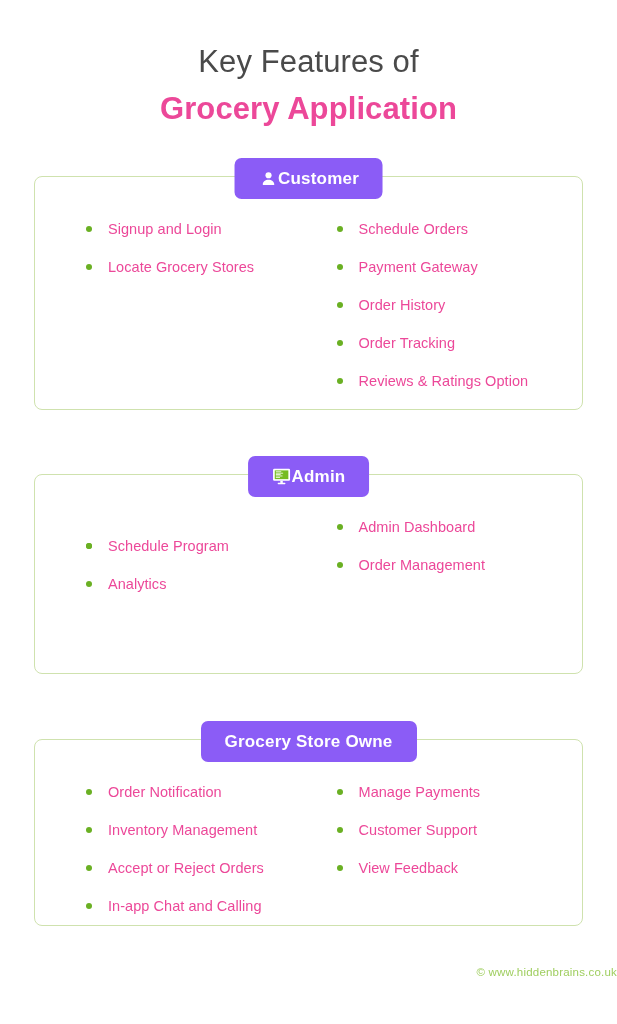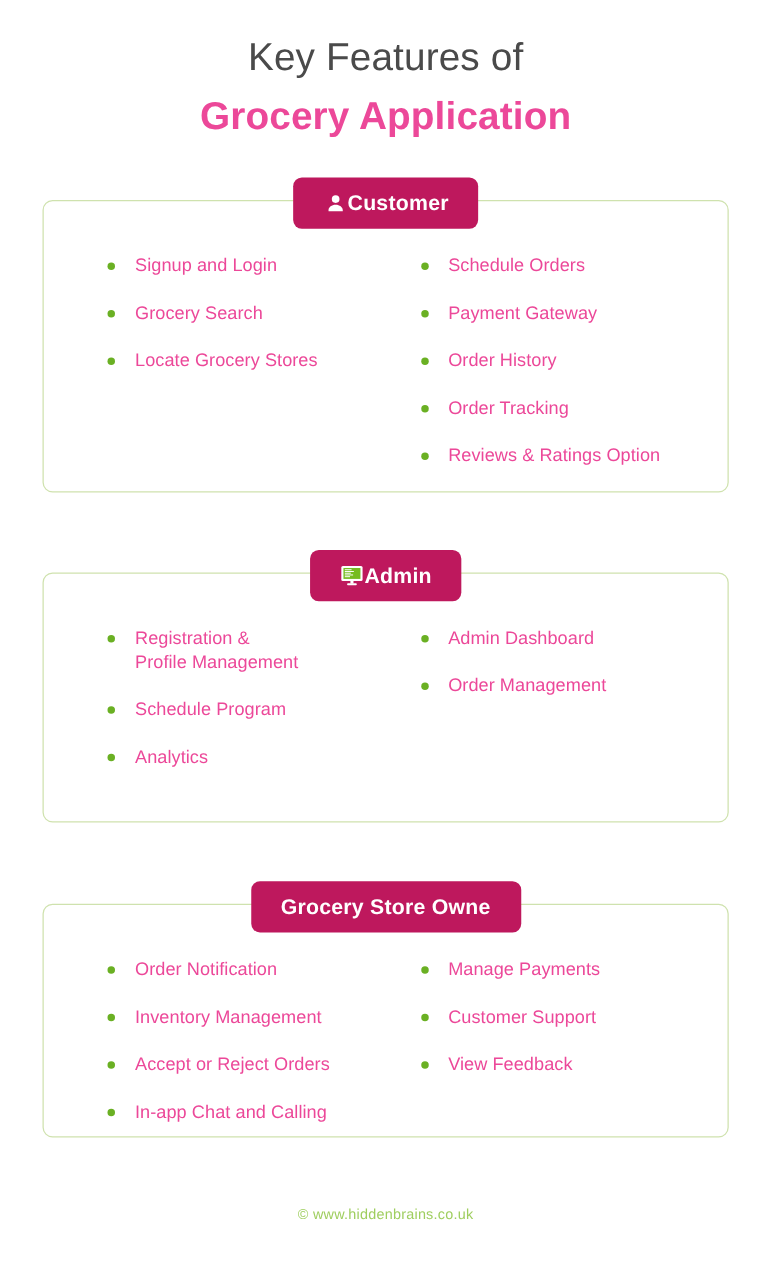--- a/index.html
+++ b/index.html
@@ -10,21 +10,21 @@
     background: #ffffff;
     font-family: "Liberation Sans", sans-serif;
     overflow: hidden;
   }
 
   .page {
     position: relative;
     width: 617px;
     height: 1024px;
     background: #ffffff;
-    padding: 0;
+    padding: 16px;
   }
 
   
   .title-block {
     text-align: center;
     padding-top: 26px;
   }
   .title-line-1 {
     font-size: 31px;
     font-weight: 400;
@@ -60,21 +60,21 @@
     border: 1px solid #cfe2ae;
     border-radius: 8px;
     background: #ffffff;
   }
 
   .badge {
     position: absolute;
     top: 0;
     left: 50%;
     transform: translateX(-50%);
-    background: #be185d;
+    background: #8b5cf6;
     border-radius: 7px;
     height: 41px;
     display: flex;
     align-items: center;
     justify-content: center;
     padding: 0 24px;
     z-index: 3;
     white-space: nowrap;
   }
   .badge-label {
@@ -132,21 +132,21 @@
     background: #6ab023;
   }
   .item-text { white-space: pre-line; }
 
   
   .footer {
     position: absolute;
     left: 0;
     right: 0;
     bottom: 44px;
-    text-align: center;
+    text-align: right;
   }
   .footer-text {
     font-size: 11.5px;
     color: #9fce5f;
     letter-spacing: 0.2px;
   }
 </style>
 </head>
 <body>
 
@@ -165,21 +165,20 @@
           <circle cx="12" cy="7" r="4.1"></circle>
           <path d="M12 13c-4.2 0-7.6 2.6-7.6 5.8V20h15.2v-1.2c0-3.2-3.4-5.8-7.6-5.8z"></path>
         </svg>
       </span>
       <span class="badge-label">Customer</span>
     </div>
     <div class="columns">
       <div class="col col-left">
         <ul class="list">
           <li class="list-item"><span class="dot"></span><span class="item-text">Signup and Login</span></li>
-          <li class="list-item"><span class="dot"></span><span class="item-text">Grocery Search</span></li>
           <li class="list-item"><span class="dot"></span><span class="item-text">Locate Grocery Stores</span></li>
         </ul>
       </div>
       <div class="col col-right">
         <ul class="list">
           <li class="list-item"><span class="dot"></span><span class="item-text">Schedule Orders</span></li>
           <li class="list-item"><span class="dot"></span><span class="item-text">Payment Gateway</span></li>
           <li class="list-item"><span class="dot"></span><span class="item-text">Order History</span></li>
           <li class="list-item"><span class="dot"></span><span class="item-text">Order Tracking</span></li>
           <li class="list-item"><span class="dot"></span><span class="item-text">Reviews &amp; Ratings Option</span></li>
@@ -202,22 +201,21 @@
           <rect x="4.6" y="11.6" width="5.4" height="1" fill="#ffffff"></rect>
           <rect x="10.4" y="16.5" width="3.2" height="2.8" fill="#ffffff"></rect>
           <rect x="7" y="19" width="10" height="1.9" rx="0.8" fill="#ffffff"></rect>
         </svg>
       </span>
       <span class="badge-label">Admin</span>
     </div>
     <div class="columns">
       <div class="col col-left">
         <ul class="list">
-          <li class="list-item"><span class="dot"></span><span class="item-text">Registration &amp;
-Profile Management</span></li>
+          <li class="list-item"><span class="dot"></span></li>
           <li class="list-item"><span class="dot"></span><span class="item-text">Schedule Program</span></li>
           <li class="list-item"><span class="dot"></span><span class="item-text">Analytics</span></li>
         </ul>
       </div>
       <div class="col col-right">
         <ul class="list">
           <li class="list-item"><span class="dot"></span><span class="item-text">Admin Dashboard</span></li>
           <li class="list-item"><span class="dot"></span><span class="item-text">Order Management</span></li>
         </ul>
       </div>

